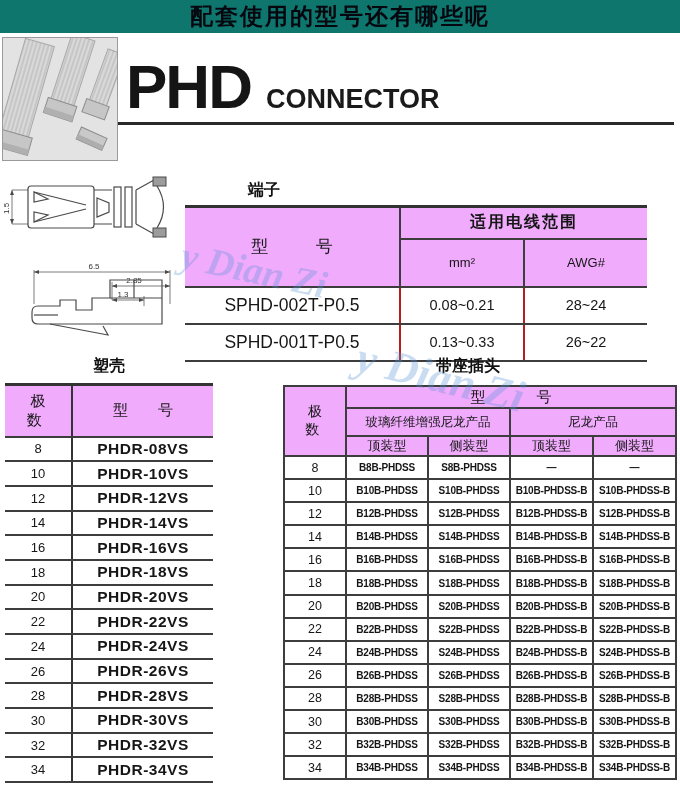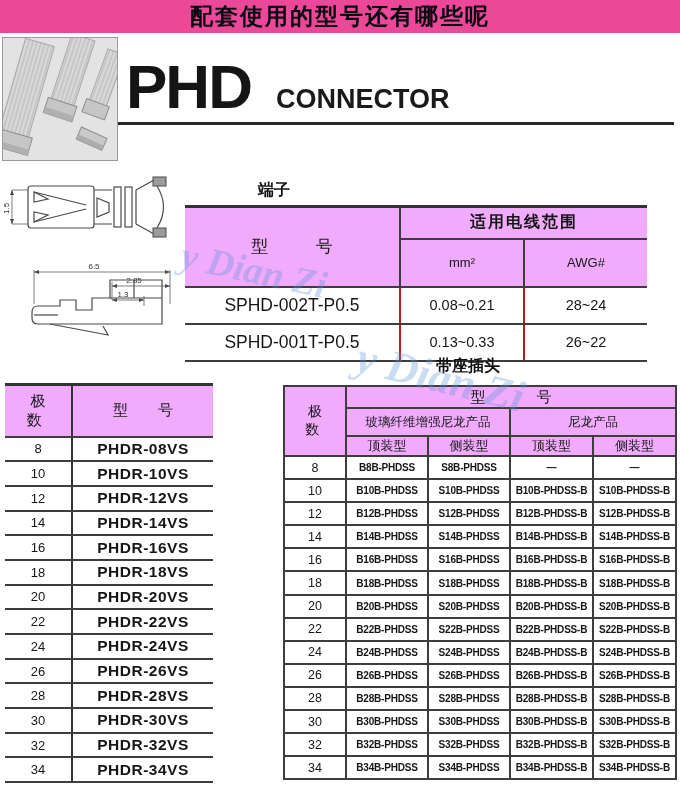--- a/index.html
+++ b/index.html
@@ -1,37 +1,37 @@
 <!DOCTYPE html>
 <html><head>
 <meta charset="utf-8">
 <style>
   * { margin:0; padding:0; box-sizing:border-box; }
   body { font-family:"Liberation Sans", sans-serif; background:#fff; }
   .page { position:relative; width:680px; height:791px; background:#ffffff; overflow:hidden; }
 
   
-  .banner { position:absolute; left:0; top:0; width:680px; height:33px; background:#ec4899;
+  .banner { position:absolute; left:0; top:0; width:680px; height:33px; background:#0f766e;
             display:flex; align-items:center; justify-content:center; }
   .banner span { color:#05060e; font-size:23px; font-weight:800; letter-spacing:2px; }
 
   
   .photo { position:absolute; left:2px; top:37px; width:116px; height:124px;
            border:1px solid #9a9a9a; background:#e6e6e6; overflow:hidden; }
 
   
   .brand-block { position:absolute; left:126px; top:52px; width:548px; height:70px; white-space:nowrap; }
   .brand { font-size:62px; font-weight:800; color:#151515; letter-spacing:-2px; line-height:70px; }
-  .brand-suffix { font-size:27px; font-weight:800; color:#1a1a1a; letter-spacing:0px; margin-left:25px; }
+  .brand-suffix { font-size:27px; font-weight:800; color:#1a1a1a; letter-spacing:0px; margin-left:15px; }
   .brand-rule { position:absolute; left:118px; top:122px; width:556px; height:0; border-top:3px solid #2a2a2a; }
   .subtitle { position:absolute; left:120px; top:128px; font-size:11.5px; color:#3a3a3a; letter-spacing:1px; }
 
   
   .sec-title { position:absolute; font-size:16px; font-weight:bold; color:#111; text-align:center; }
-  .t1 { left:224px; top:180px; width:100px; }
+  .t1 { left:214px; top:180px; width:100px; }
   .t2 { left:5px;  top:356px; width:208px; }
   .t3 { left:272px; top:356px; width:392px; }
 
   
   .tbl { border-collapse:collapse; table-layout:fixed; position:absolute; color:#161616; }
   .tbl td { text-align:center; vertical-align:middle; overflow:hidden; }
   .hbg { background:#f0abfc; }
 
   
   .t-terminal { left:185px; top:205px; width:462px; border-top:3px solid #333; }
@@ -187,20 +187,21 @@
           <td>28~24</td>
         </tr>
         <tr>
           <td>SPHD-001T-P0.5</td>
           <td>0.13~0.33</td>
           <td>26~22</td>
         </tr>
       </tbody>
   </table>
 
+  <div class="sec-title t2">塑壳</div>
   <table class="tbl t-housing">
     <colgroup>
         <col style="width:67px">
         <col style="width:141px">
       </colgroup>
     <thead>
       <tr>
         <td class="hbg">极　数</td>
         <td class="hbg">型　号</td>
       </tr>

